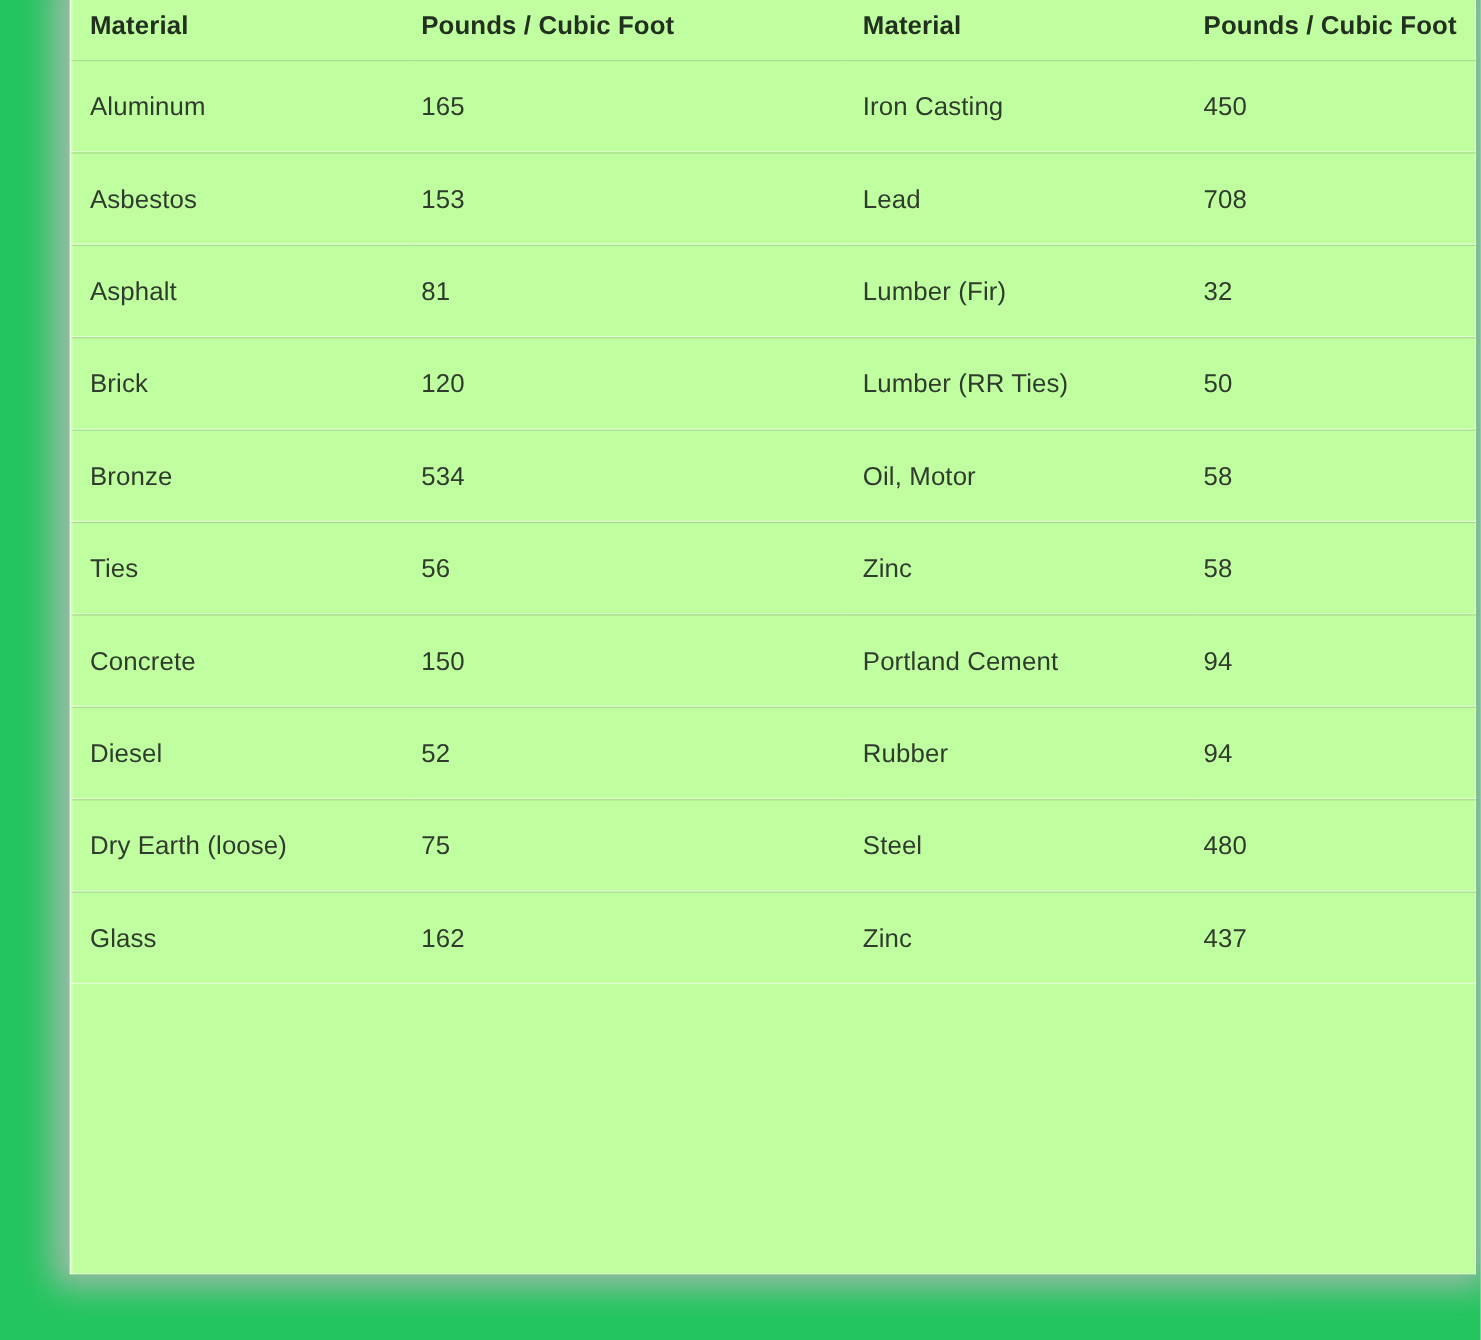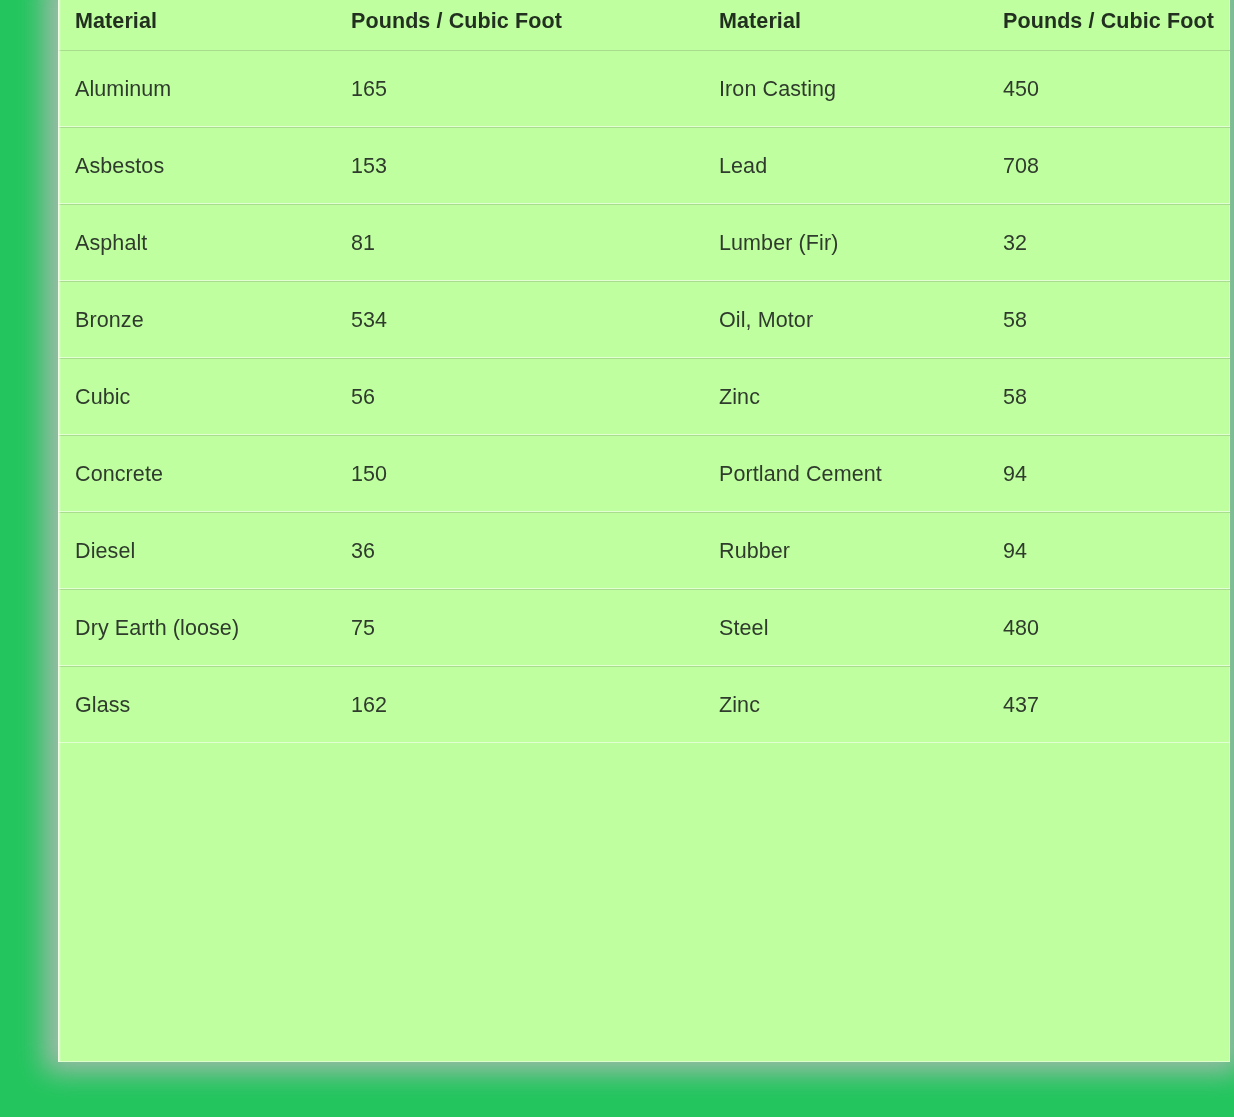--- a/index.html
+++ b/index.html
@@ -178,35 +178,49 @@
             </td>
             <td>
               <span class="pad-rl">Lumber (Fir)</span>
             </td>
             <td>
               <span class="pad-rv">32</span>
             </td>
           </tr>
           <tr>
             <td>
+              <span class="pad-l">Brick</span>
+            </td>
+            <td>
+              <span class="pad-v">120</span>
+            </td>
+            <td>
+              <span class="pad-rl">Lumber (RR Ties)</span>
+            </td>
+            <td>
+              <span class="pad-rv">50</span>
+            </td>
+          </tr>
+          <tr>
+            <td>
               <span class="pad-l">Bronze</span>
             </td>
             <td>
               <span class="pad-v">534</span>
             </td>
             <td>
               <span class="pad-rl">Oil, Motor</span>
             </td>
             <td>
               <span class="pad-rv">58</span>
             </td>
           </tr>
           <tr>
             <td>
-              <span class="pad-l">Cubic</span>
+              <span class="pad-l">Ties</span>
             </td>
             <td>
               <span class="pad-v">56</span>
             </td>
             <td>
               <span class="pad-rl">Zinc</span>
             </td>
             <td>
               <span class="pad-rv">58</span>
             </td>
@@ -223,21 +237,21 @@
             </td>
             <td>
               <span class="pad-rv">94</span>
             </td>
           </tr>
           <tr>
             <td>
               <span class="pad-l">Diesel</span>
             </td>
             <td>
-              <span class="pad-v">36</span>
+              <span class="pad-v">52</span>
             </td>
             <td>
               <span class="pad-rl">Rubber</span>
             </td>
             <td>
               <span class="pad-rv">94</span>
             </td>
           </tr>
           <tr>
             <td>

